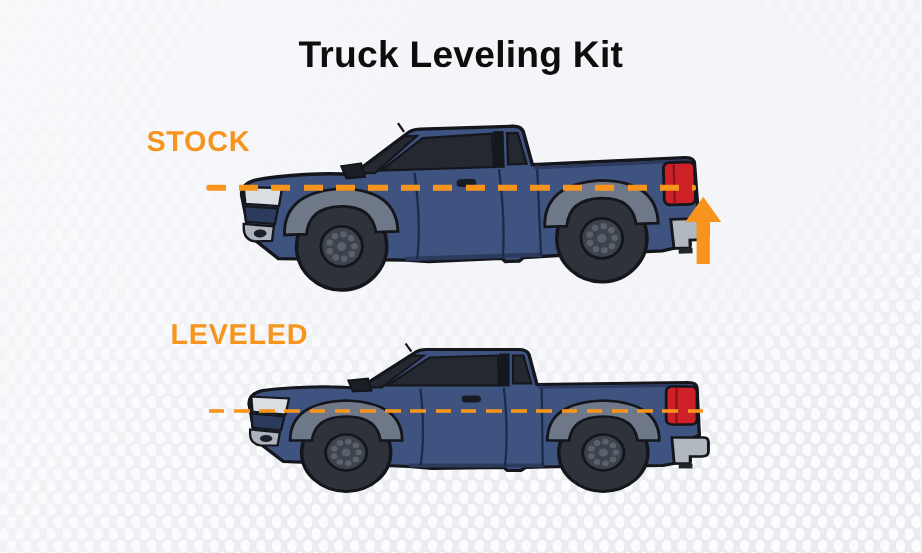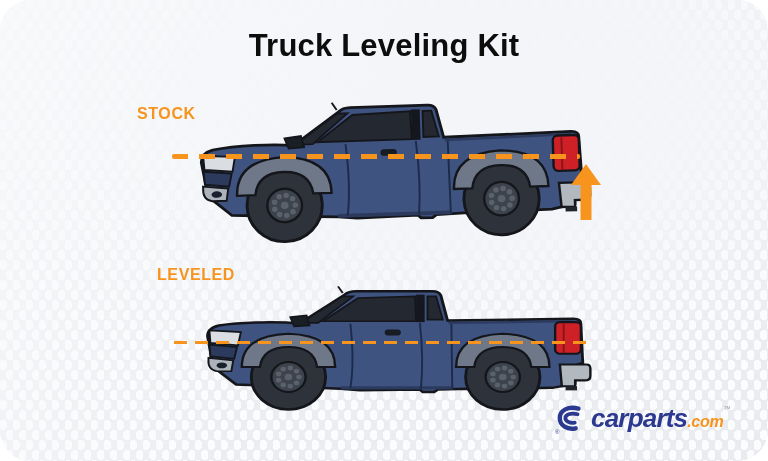--- a/index.html
+++ b/index.html
@@ -5,34 +5,33 @@
   html,body{margin:0;padding:0;}
   body{font-family:"Liberation Sans", sans-serif; background:#ffffff;}
   .scene{
     position:relative; width:768px; height:461px; overflow:hidden;
     background-color:#ecedf0;
     background-image:
       radial-gradient(ellipse 4.2px 5.2px at 3.25px 5px,  #fbfcfe 97%, transparent 100%),
       radial-gradient(ellipse 4.2px 5.2px at 9.75px 15px, #fbfcfe 97%, transparent 100%),
       linear-gradient(160deg,#f0f1f4 0%, #e9ebee 100%);
     background-size:13px 20px, 13px 20px, 100% 100%;
-    border-radius:31px;
   }
   .bg-fade{
     position:absolute; inset:0; pointer-events:none;
     background:
       linear-gradient(115deg, rgba(248,249,251,0.85) 0%, rgba(248,249,251,0) 45%),
       radial-gradient(ellipse 85% 75% at 58% 22%, #f4f5f8 0%, rgba(244,245,248,0.92) 38%, rgba(244,245,248,0.35) 62%, rgba(244,245,248,0) 82%);
   }
   .title{
     position:absolute; top:28px; left:0; right:0; text-align:center;
     font-size:31px; font-weight:700; color:#0d0d0d; letter-spacing:0.2px;
   }
   .section-label{
-    position:absolute; left:137px; font-size:16px; font-weight:700;
+    position:absolute; left:122px; font-size:24px; font-weight:700;
     color:#F7941D; letter-spacing:0.6px;
   }
   .label-stock{top:105px;}
   .label-leveled{top:266px;margin-left:20px;}
   .truck{position:absolute;}
   .truck-stock{left:192px; top:97px; transform:rotate(-1.8deg);}
   .truck-leveled{left:198px; top:283px;}
   .dash-line{position:absolute; z-index:5;}
   .dash-stock{
     left:172px; top:154px; width:408px; height:5px;
@@ -143,27 +142,13 @@
   </svg>
 
   <div class="section-label label-leveled">LEVELED</div>
 
   <svg class="truck truck-leveled" width="400" height="129" viewBox="0 0 420 155" preserveAspectRatio="none">
     <use href="#truck"></use>
   </svg>
 
   <div class="dash-line dash-leveled"></div>
 
-  <div class="logo">
-    <span class="logo-mark">
-      <svg width="30" height="30" viewBox="0 0 32 32">
-        <path d="M24 6 C13 3 4 8 4 16 C4 24 12 29 21 27" stroke="#2B3990" stroke-width="4.6" fill="none" stroke-linecap="round"></path>
-        <path d="M23 12 C15 10 10 12.5 10 16 C10 19.5 15 22 20 21" stroke="#2B3990" stroke-width="4" fill="none" stroke-linecap="round"></path>
-      </svg>
-      <span class="logo-reg">®</span>
-    </span>
-    <span class="logo-text">
-      <span class="logo-brand">carparts</span>
-      <span class="logo-tld">.com</span>
-      <span class="logo-tm">™</span>
-    </span>
-  </div>
 </div>
 
 </body></html>

